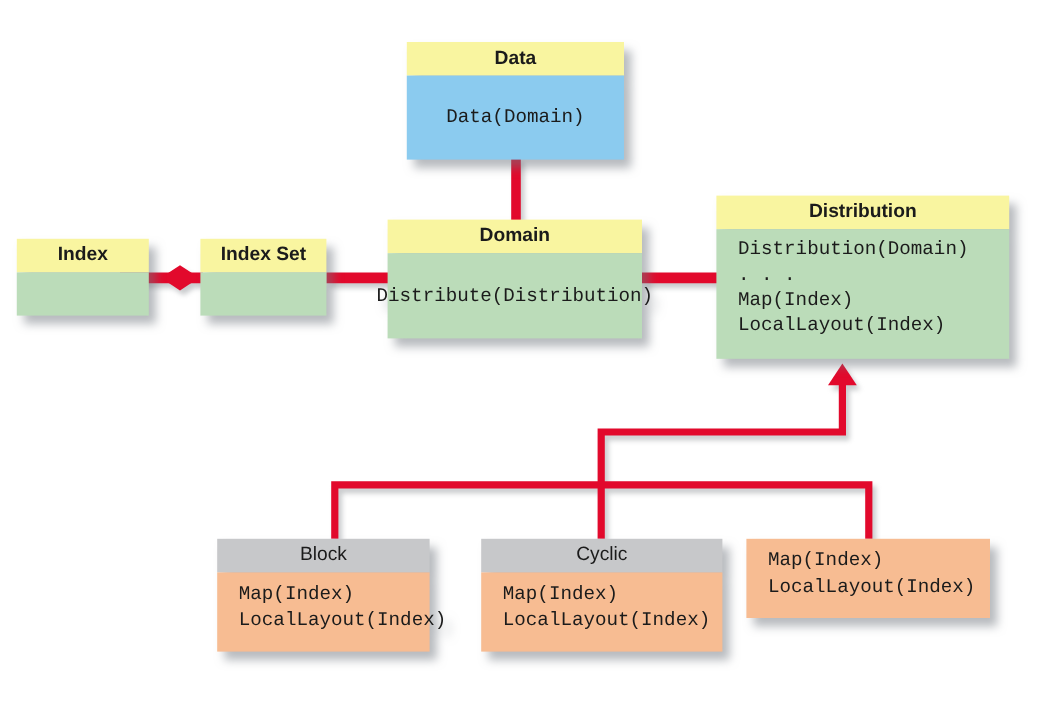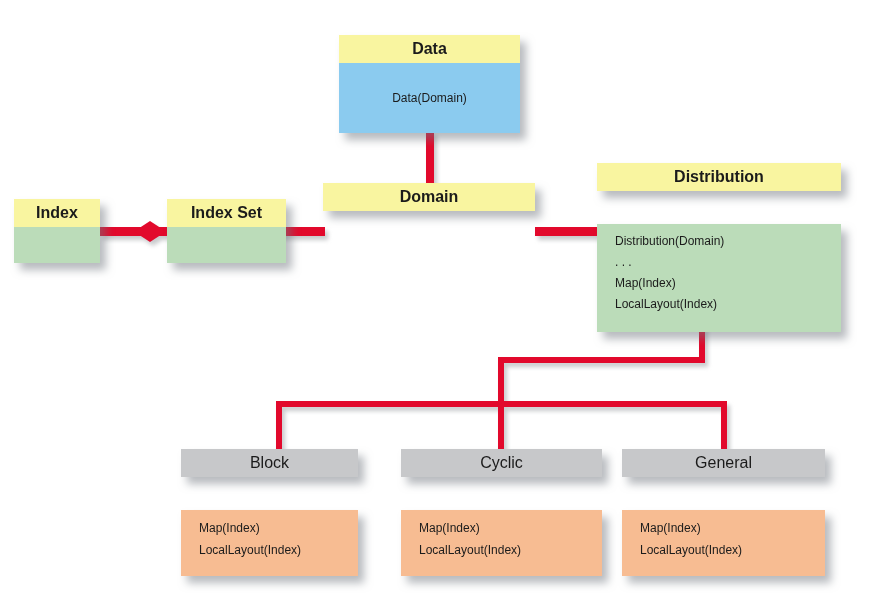--- a/index.html
+++ b/index.html
@@ -25,22 +25,22 @@
     font-size:16px;font-weight:bold;
     background:#F9F5A0;
     white-space:nowrap;
   }
   .hdr.gray{background:#C7C8CA;font-weight:normal;}
   .body{width:100%;}
   .body.blue{background:#8BCBEF;}
   .body.green{background:#BBDCB9;}
   .body.orange{background:#F7BC92;}
   .body.centered{display:flex;align-items:center;justify-content:center;}
-  .body .line{font-size:12px;}
-  .body.list{padding:7px 0 0 18px;box-sizing:border-box;margin-top:33px;}
+  .body .line{font-size:16px;font-family:Liberation Mono, monospace;}
+  .body.list{padding:7px 0 0 18px;box-sizing:border-box;}
   .body.list .line{line-height:21px;white-space:nowrap;}
   .body.list2 .line{line-height:22px;}
 </style>
 </head>
 <body>
 
 <div id="canvas">
 
   <svg id="connectors" viewBox="0 0 871 601" xmlns="http://www.w3.org/2000/svg">
 
@@ -62,28 +62,31 @@
 
   <div class="node" style="left:339px;top:35px;width:181px">
     <div class="hdr">Data</div>
     <div class="body blue centered" style="height:70px">
       <span class="line">Data(Domain)</span>
     </div>
   </div>
 
   <div class="node" style="left:323px;top:183px;width:212px">
     <div class="hdr">Domain</div>
+    <div class="body green centered" style="height:71px">
+      <span class="line">Distribute(Distribution)</span>
+    </div>
   </div>
 
-  <div class="node" style="left:14px;top:199px;width:86px">
+  <div class="node" style="left:14px;top:199px;width:110px">
     <div class="hdr">Index</div>
     <div class="body green" style="height:36px"></div>
   </div>
 
-  <div class="node" style="left:167px;top:199px;width:119px">
+  <div class="node" style="left:167px;top:199px;width:105px">
     <div class="hdr">Index Set</div>
     <div class="body green" style="height:36px"></div>
   </div>
 
   <div class="node" style="left:597px;top:163px;width:244px">
     <div class="hdr">Distribution</div>
     <div class="body green list" style="height:108px">
       <div class="line">Distribution(Domain)</div>
       <div class="line">. . .</div>
       <div class="line">Map(Index)</div>
@@ -101,20 +104,19 @@
 
   <div class="node" style="left:401px;top:449px;width:201px">
     <div class="hdr gray">Cyclic</div>
     <div class="body orange list list2" style="height:66px">
       <div class="line">Map(Index)</div>
       <div class="line">LocalLayout(Index)</div>
     </div>
   </div>
 
   <div class="node" style="left:622px;top:449px;width:203px">
-    <div class="hdr gray">General</div>
     <div class="body orange list list2" style="height:66px">
       <div class="line">Map(Index)</div>
       <div class="line">LocalLayout(Index)</div>
     </div>
   </div>
 
 </div>
 
 </body></html>

